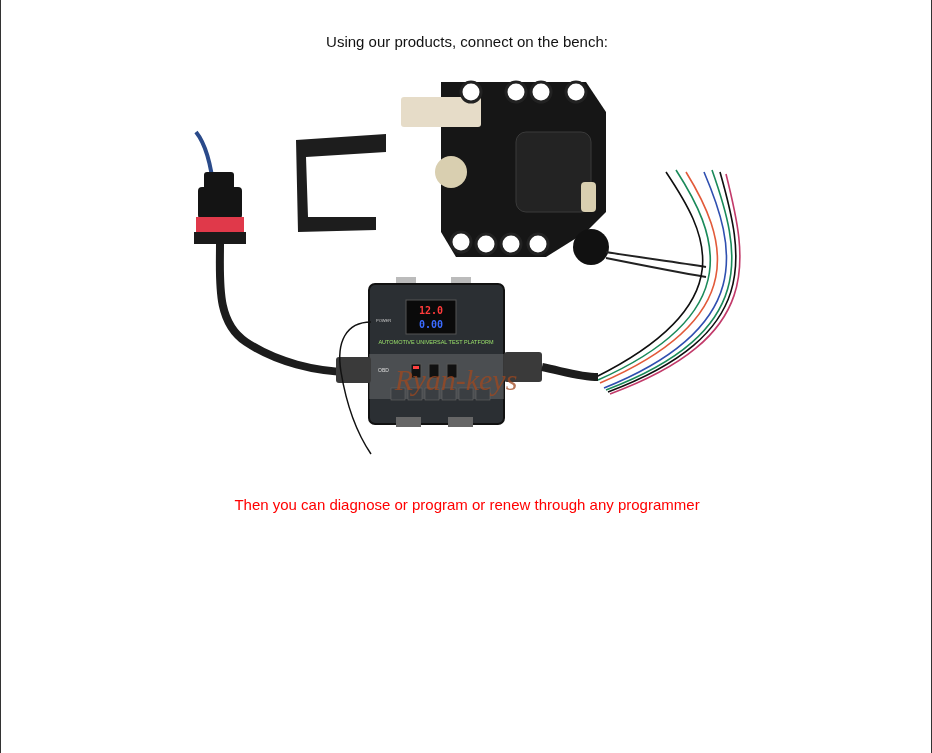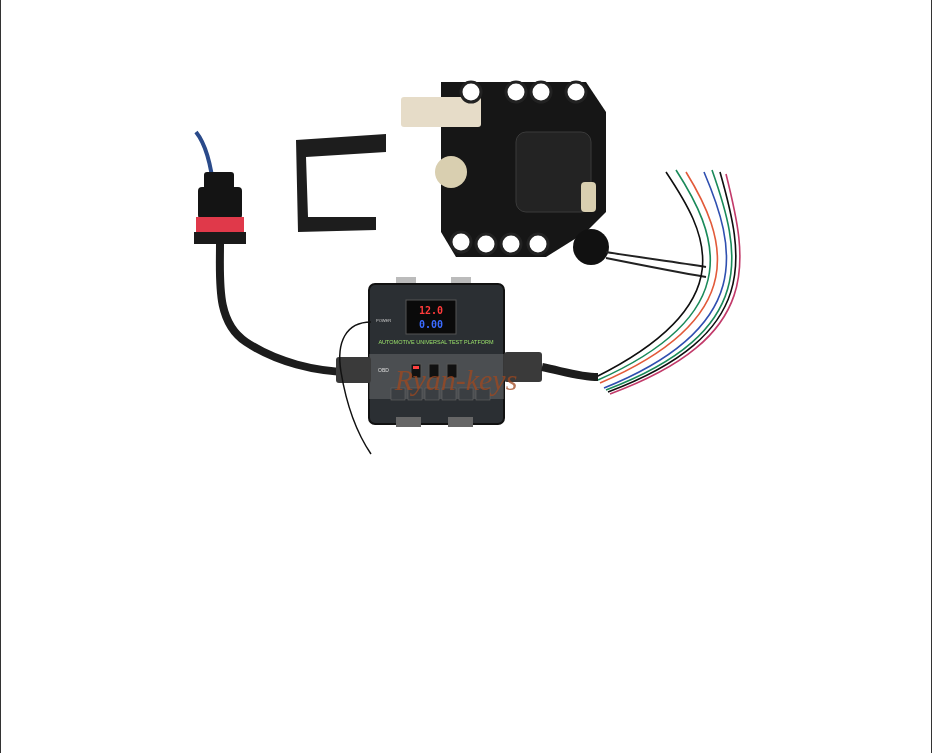--- a/index.html
+++ b/index.html
@@ -19,20 +19,21 @@
     .photo { position: absolute; left: 185px; top: 72px; width: 590px; height: 390px; }
     .photo svg { width: 100%; height: 100%; display: block; }
     .lcd-text { font-family: "DejaVu Sans Mono", monospace; font-weight: bold; }
     .small-label { font-family: "Liberation Sans", sans-serif; }
   </style>
 </head>
 <body>
 
 <div class="page">
 
+  <div class="caption-top">Using our products, connect on the bench:</div>
 
   <div class="photo">
     <svg viewBox="0 0 590 390" xmlns="http://www.w3.org/2000/svg">
 
       <g>
         <path d="M10 60 C 18 70, 25 90, 28 120" stroke="#2a4a8a" stroke-width="4" fill="none"></path>
         <rect x="12" y="115" width="44" height="32" rx="4" fill="#141414"></rect>
         <rect x="18" y="100" width="30" height="18" rx="3" fill="#141414"></rect>
         <rect x="10" y="145" width="48" height="16" fill="#e0394a"></rect>
         <rect x="8" y="160" width="52" height="12" fill="#1a1a1a"></rect>
@@ -102,14 +103,15 @@
         <rect x="318" y="280" width="38" height="30" rx="3" fill="#3a3a3a"></rect>
         <path d="M356 295 C 380 300, 395 305, 412 305" stroke="#1c1c1c" stroke-width="8" fill="none"></path>
 
         <path d="M185 250 C 160 250, 150 270, 155 300 C 160 330, 170 360, 185 382" stroke="#111" stroke-width="1.5" fill="none"></path>
 
         <text x="270" y="318" text-anchor="middle" font-family="Liberation Serif, serif" font-style="italic" font-size="30" fill="#a0481f" opacity="0.75">Ryan-keys</text>
       </g>
     </svg>
   </div>
 
+  <div class="caption-bottom" style="color:#ff0000;">Then you can diagnose or program or renew through any programmer</div>
 
 </div>
 
 </body></html>

